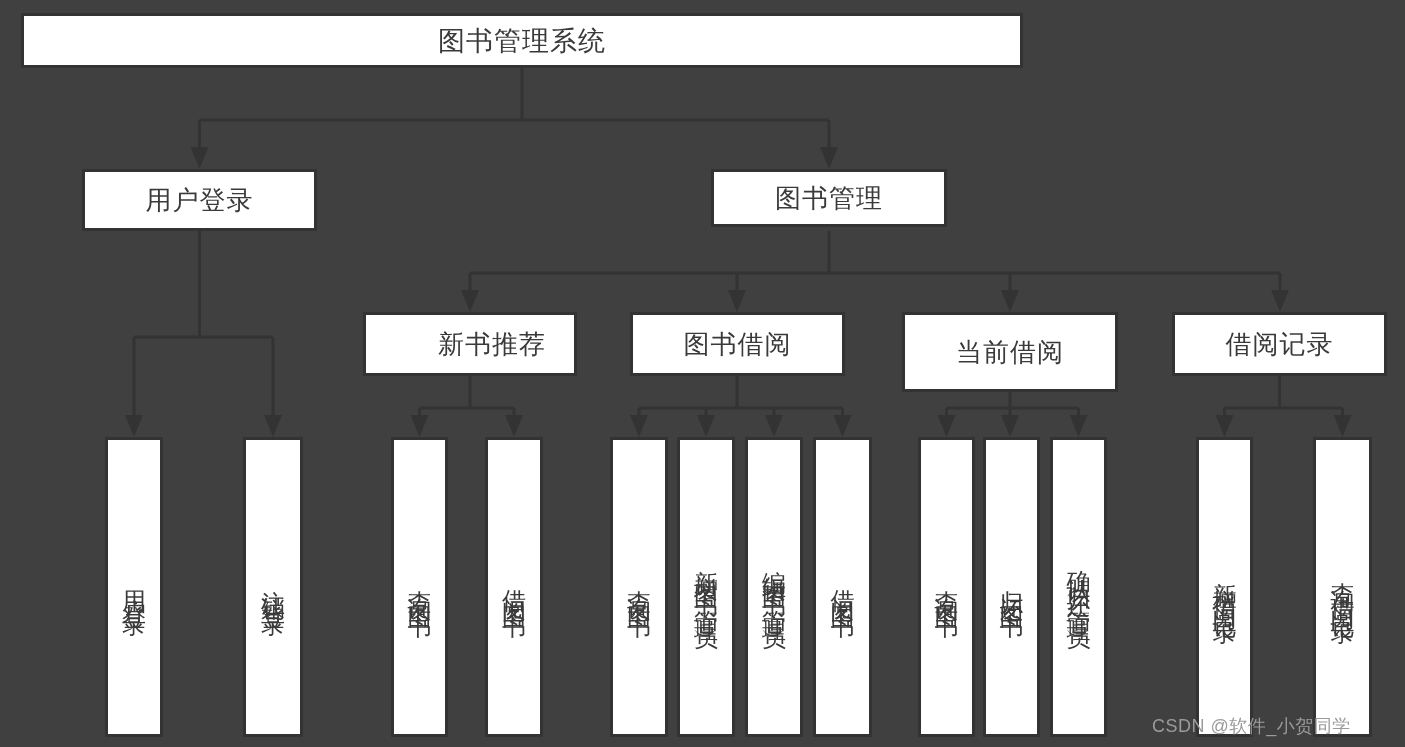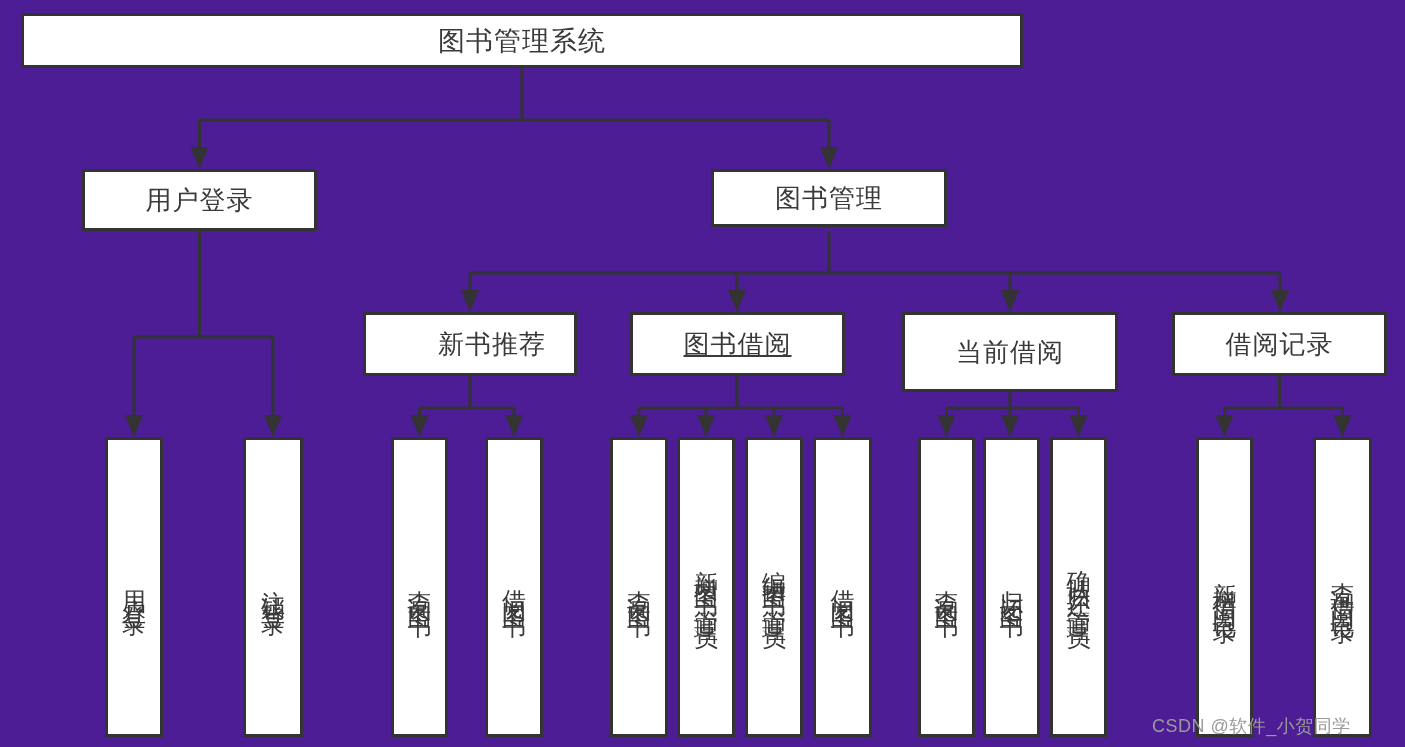--- a/index.html
+++ b/index.html
@@ -1,17 +1,17 @@
 <!DOCTYPE html>
 <html><head>
 <meta charset="utf-8">
 <style>
   html,body { margin:0; padding:0; background:#ffffff; }
   .canvas {
-    position:relative; width:1405px; height:747px; background:#4c1d95;
+    position:relative; width:1405px; height:747px; background:#404040;
     font-family:"Liberation Sans","DejaVu Sans",sans-serif; overflow:hidden;
   }
   .wires { position:absolute; left:0; top:0; z-index:1; }
   .wires path { stroke:#333333; stroke-width:3; fill:none; }
   .wires polygon { fill:#333333; stroke:none; }
   .node {
     position:absolute; box-sizing:border-box; border:3px solid #333333;
     background:#ffffff; display:flex; align-items:center; justify-content:center;
     color:#3a3a3a; z-index:2;
   }
@@ -114,21 +114,21 @@
   <div class="node" style="left:82px; top:169px; width:235px; height:62px;">
     <span class="h-label">用户登录</span>
   </div>
   <div class="node" style="left:711px; top:169px; width:236px; height:58px;">
     <span class="h-label">图书管理</span>
   </div>
 
   <div class="node" style="left:363px; top:312px; width:214px; height:64px;padding-left:44px;">
     <span class="h-label">新书推荐</span>
   </div>
-  <div class="node" style="left:630px; top:312px; width:215px; height:64px;text-decoration:underline;">
+  <div class="node" style="left:630px; top:312px; width:215px; height:64px;">
     <span class="h-label">图书借阅</span>
   </div>
   <div class="node" style="left:902px; top:312px; width:216px; height:80px;">
     <span class="h-label">当前借阅</span>
   </div>
   <div class="node" style="left:1172px; top:312px; width:215px; height:64px;">
     <span class="h-label">借阅记录</span>
   </div>
 
   <div class="node leaf" style="left:105px; top:437px; width:58px; height:300px;">

